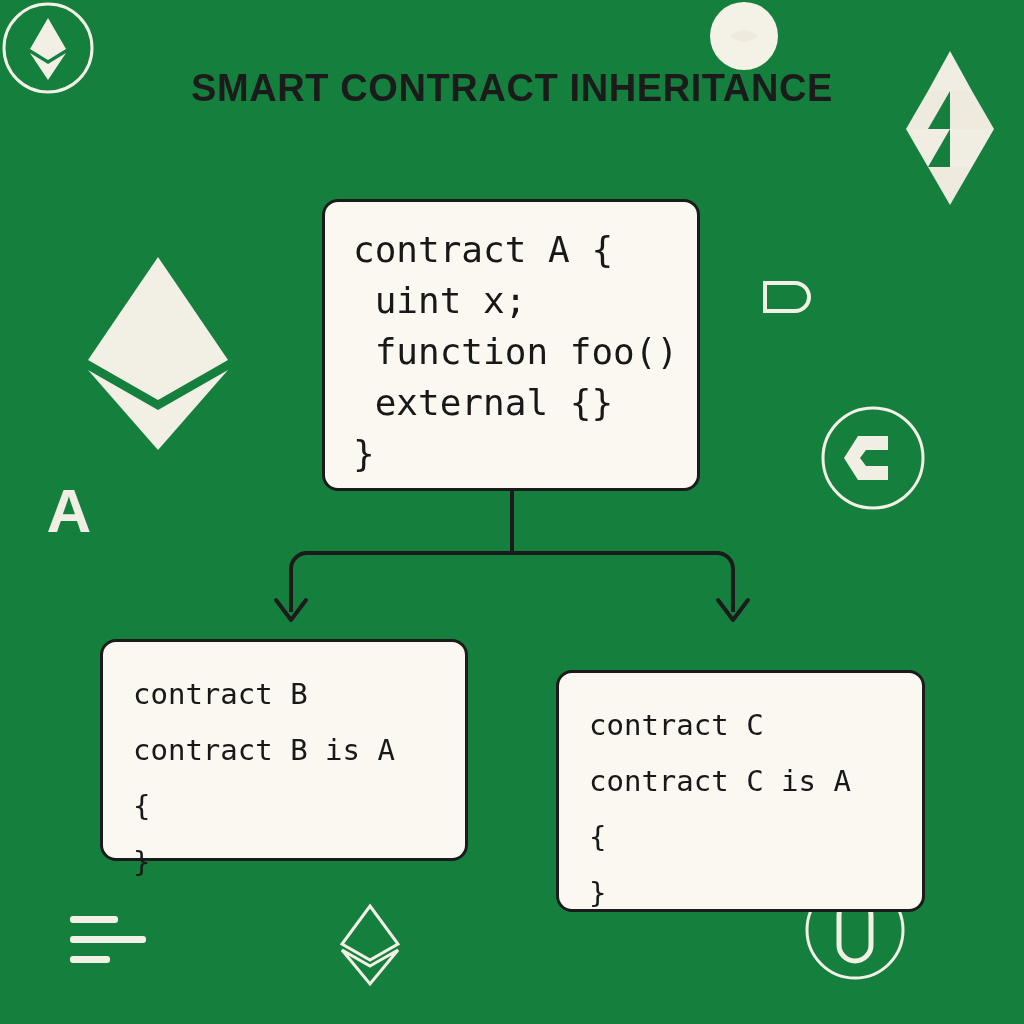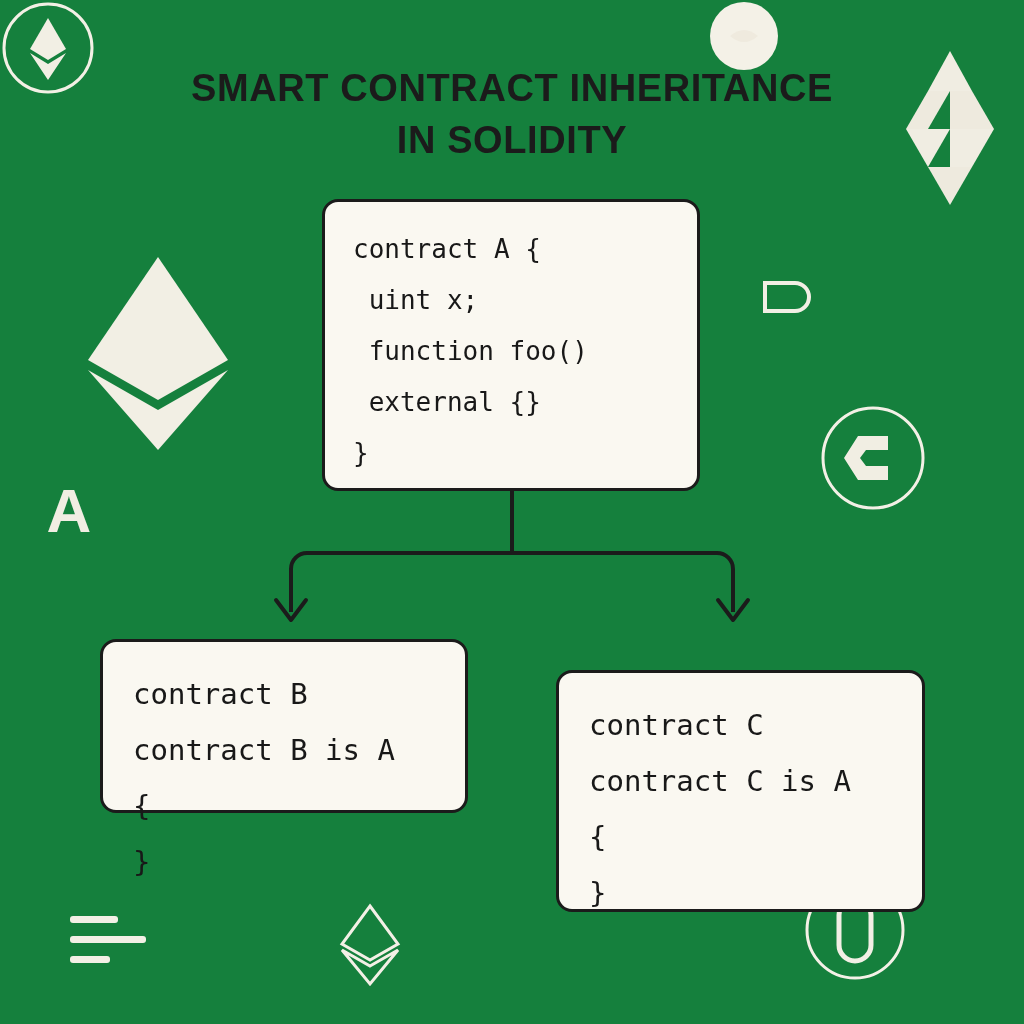--- a/index.html
+++ b/index.html
@@ -66,28 +66,28 @@
   #box-a {
     left: 322px;
     top: 199px;
     width: 378px;
     height: 292px;
   }
   #box-a .code-body {
     position: absolute;
     left: 28px;
     top: 22px;
-    font-size: 26px;
+    font-size: 36px;
     line-height: 51px;
   }
   #box-b {
     left: 100px;
     top: 639px;
     width: 368px;
-    height: 174px;
+    height: 222px;
   }
   #box-c {
     left: 556px;
     top: 639px;
     width: 369px;
     height: 242px;
     margin-top: 31px;
   }
   #box-b .code-body,
   #box-c .code-body {
@@ -172,21 +172,20 @@
 
   <div class="wm" style="left:330px; top:900px;">
     <svg width="80" height="90" viewBox="0 0 80 90">
       <polygon points="40,6 68,44 40,60 12,44" fill="none" stroke="#f3f0e6" stroke-width="3"></polygon>
       <polygon points="40,66 68,50 40,84 12,50" fill="none" stroke="#f3f0e6" stroke-width="3"></polygon>
     </svg>
   </div>
 
   <div id="title-block">
     <span class="tline">SMART CONTRACT INHERITANCE</span>
-    <span class="tline">IN SOLIDITY</span>
   </div>
 
   <svg id="connectors" viewBox="0 0 1024 1024">
     <g fill="none" stroke="#1b1b1b" stroke-width="4" stroke-linecap="butt" stroke-linejoin="round">
 
       <path d="M512 491 L512 553"></path>
 
       <path d="M512 553 L307 553 A16 16 0 0 0 291 569 L291 612"></path>
 
       <path d="M512 553 L717 553 A16 16 0 0 1 733 569 L733 612"></path>

